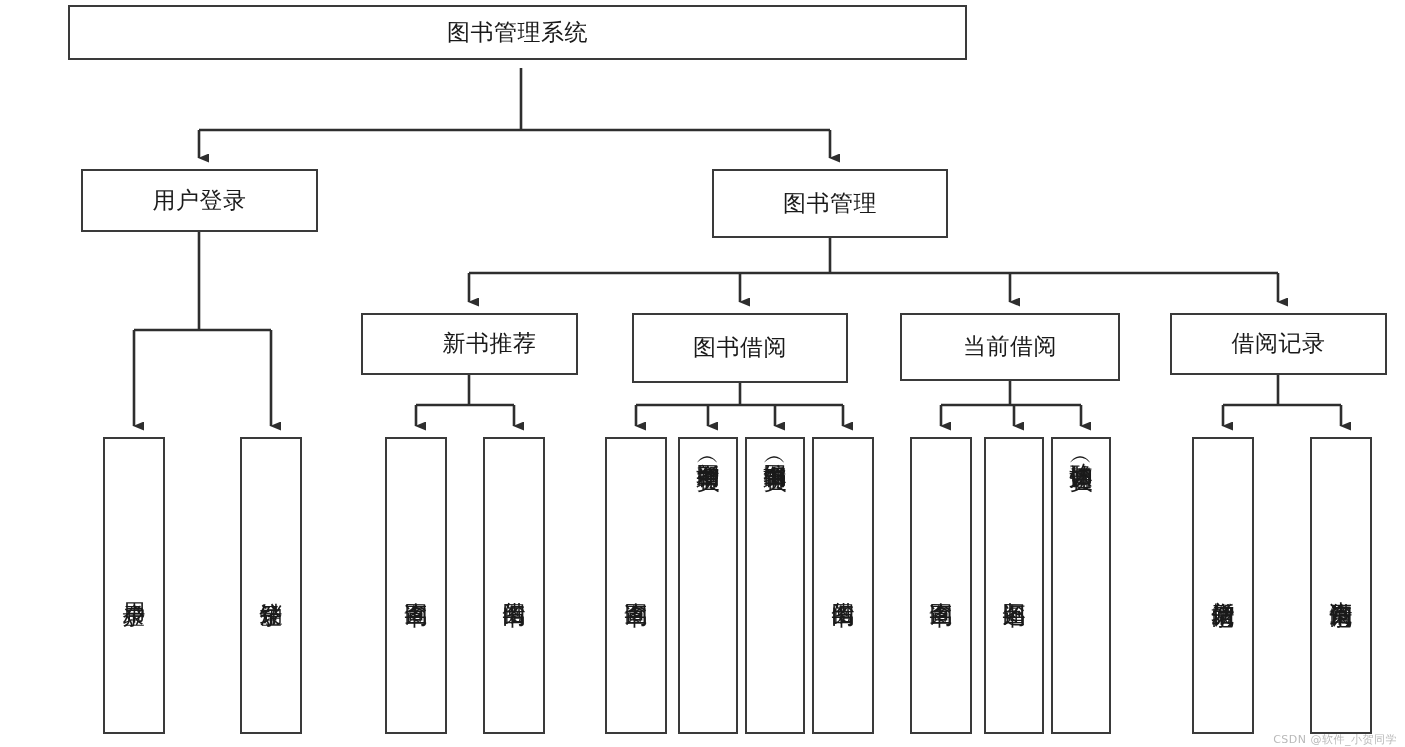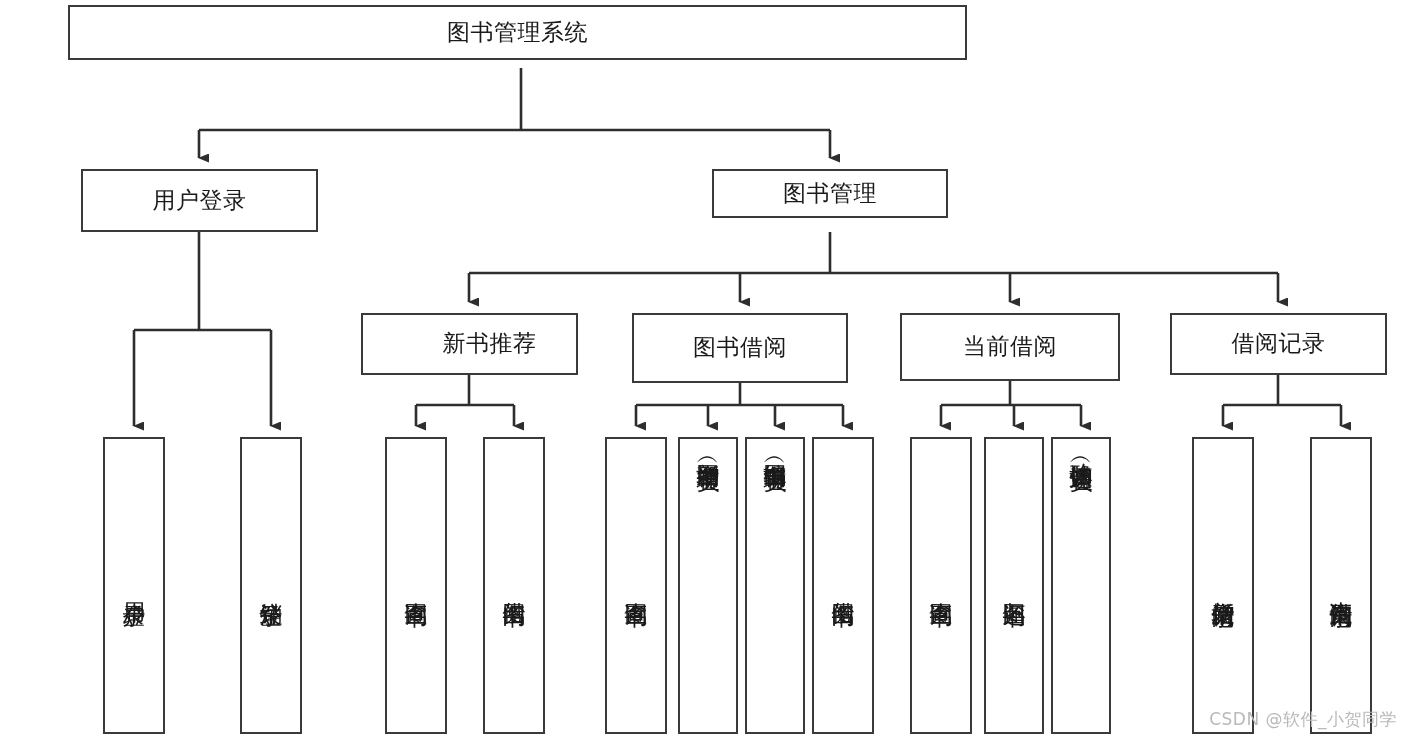--- a/index.html
+++ b/index.html
@@ -64,22 +64,22 @@
   .node.vert .node-label {
     writing-mode: vertical-rl;
     text-orientation: upright;
     font-size: 23px;
     line-height: 1.18;
     letter-spacing: 1px;
   }
   #watermark {
     position: absolute;
     right: 8px;
-    bottom: 16px;
-    font-size: 17px;
+    bottom: 0;
+    font-size: 11px;
     color: #b9b9b9;
     letter-spacing: 0.5px;
     white-space: nowrap;
     font-family: "DejaVu Sans", "Liberation Sans", sans-serif;
   }
 </style>
 </head>
 <body>
 
 <div id="diagram-root">
@@ -134,21 +134,21 @@
     </g>
   </svg>
 
   <div class="node horiz root" style="left: 20px; top: 5px; width: 899px; height: 55px; margin-left: 48px;">
     <span class="node-label">图书管理系统</span>
   </div>
 
   <div class="node horiz" style="left: 81px; top: 169px; width: 237px; height: 63px;">
     <span class="node-label">用户登录</span>
   </div>
-  <div class="node horiz" style="left: 712px; top: 169px; width: 236px; height: 49px;">
+  <div class="node horiz" style="left: 712px; top: 169px; width: 236px; height: 69px;">
     <span class="node-label">图书管理</span>
   </div>
 
   <div class="node horiz" style="left: 361px; top: 313px; width: 217px; height: 62px; padding-left: 40px;">
     <span class="node-label">新书推荐</span>
   </div>
   <div class="node horiz" style="left: 632px; top: 313px; width: 216px; height: 70px;">
     <span class="node-label">图书借阅</span>
   </div>
   <div class="node horiz" style="left: 900px; top: 313px; width: 220px; height: 68px;">

